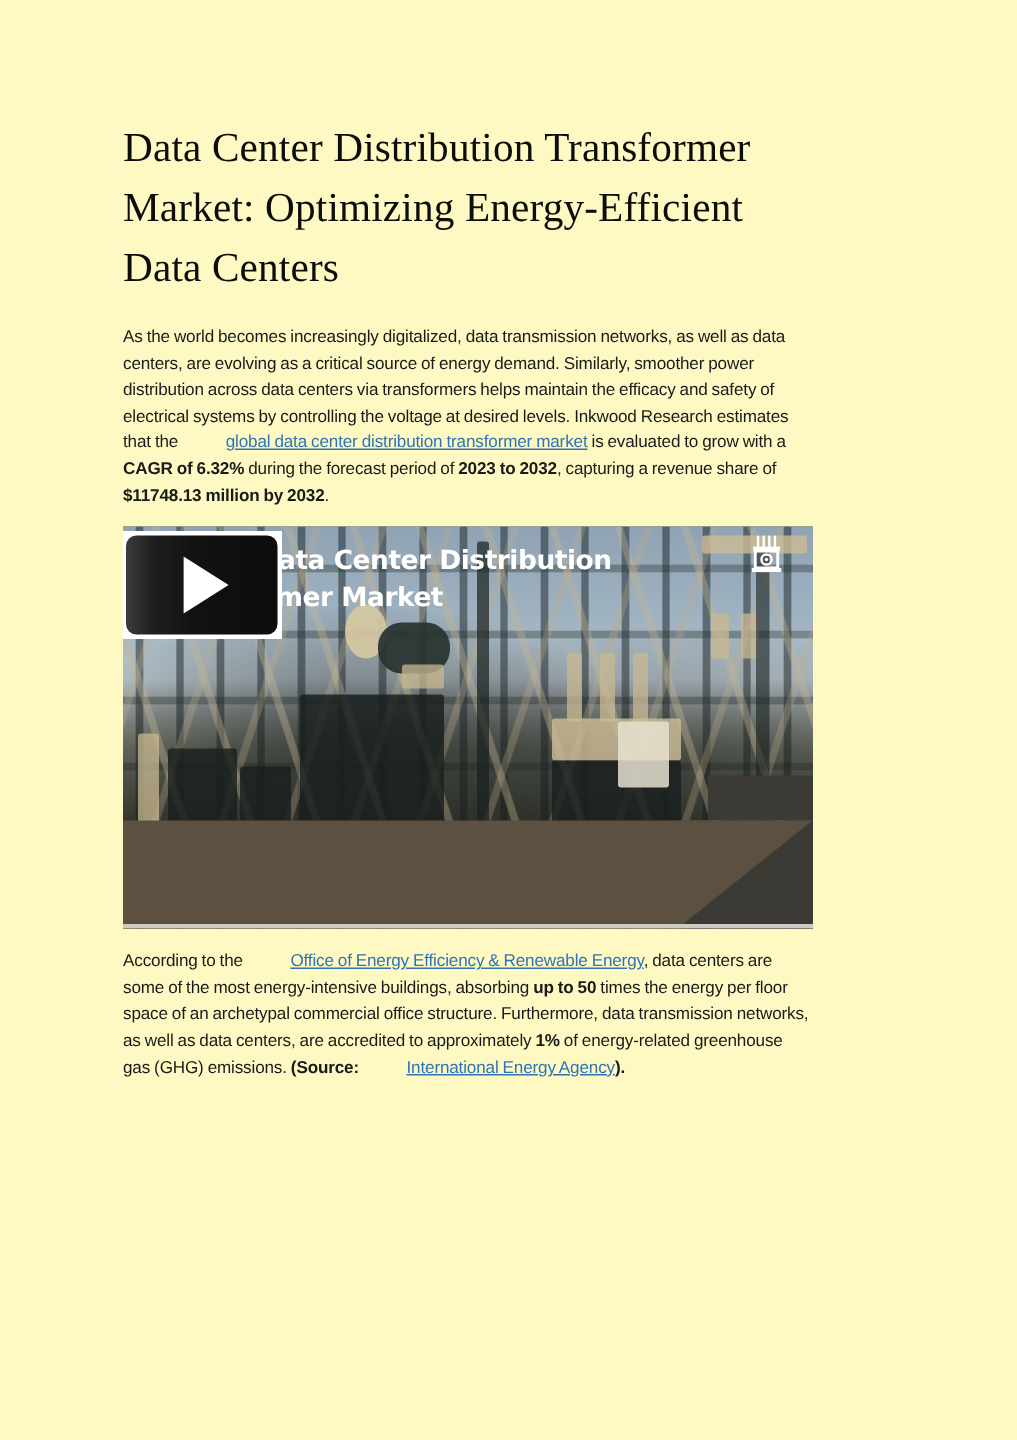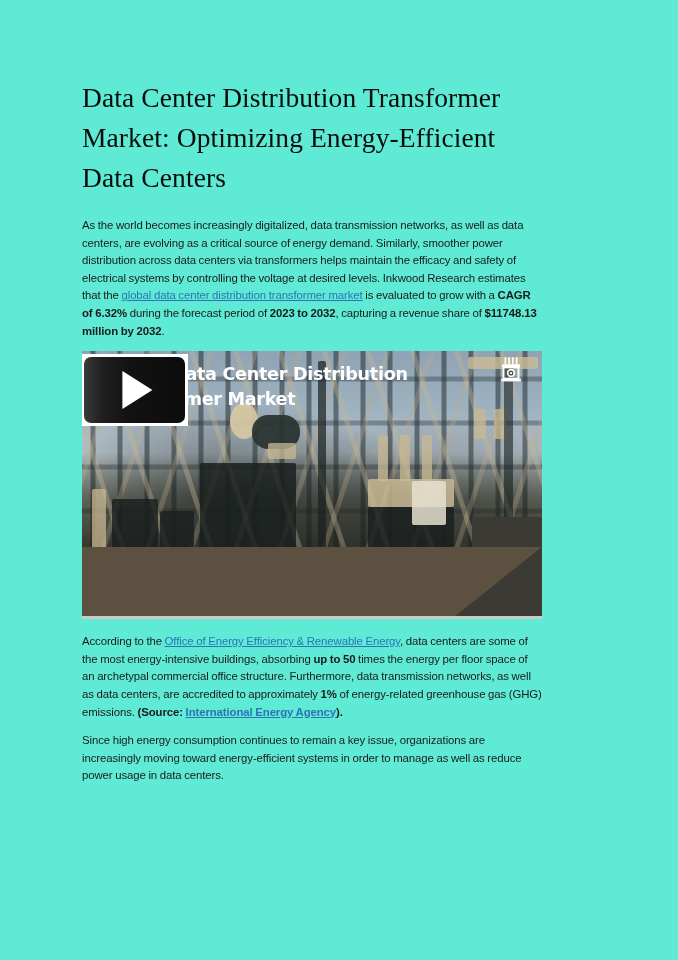--- a/index.html
+++ b/index.html
@@ -12,21 +12,21 @@
     height: 960px;
     overflow: hidden;
     font-family: "Liberation Sans", sans-serif;
     -webkit-font-smoothing: antialiased;
   }
 
   .page {
     position: relative;
     width: 678px;
     height: 960px;
-    background: #5eead4;
+    background: #fef9c3;
     box-sizing: border-box;
     padding: 4px;
   }
 
   .content {
     position: absolute;
     left: 82px;
     top: 78px;
     width: 460px;
   }
@@ -54,22 +54,23 @@
     letter-spacing: -0.1px;
     word-spacing: -0.4px;
   }
 
   b, strong { font-weight: 700; }
 
   a.link {
     color: #2e74b5;
     text-decoration: underline;
     text-underline-offset: 1px;
-  }
-  a.link.bold { font-weight: 700; }
+    margin-left: 29px;
+  }
+  a.link.bold { font-weight: 400; }
 
   .bi {
     font-weight: 700;
     font-style: italic;
   }
 
   
   .figure {
     position: relative;
     width: 460px;
@@ -274,21 +275,20 @@
         <rect x="6.5" y="10" width="19" height="3.2" fill="#ffffff"></rect>
         <rect x="8" y="13.2" width="16" height="12" fill="none" stroke="#ffffff" stroke-width="2.1"></rect>
         <circle cx="16" cy="19.2" r="3.6" fill="none" stroke="#ffffff" stroke-width="1.7"></circle>
         <circle cx="16" cy="19.2" r="1.2" fill="#ffffff"></circle>
         <rect x="5.5" y="25.2" width="21" height="3" fill="#ffffff"></rect>
       </svg>
     </div>
 
     <p class="body"><span>According to the </span><a class="link" href="#">Office of Energy Efficiency &amp; Renewable Energy</a><span>, data centers are some of the most energy-intensive buildings, absorbing </span><b>up to 50</b><span> times the energy per floor space of an archetypal commercial office structure. Furthermore, data transmission networks, as well as data centers, are accredited to approximately </span><b>1%</b><span> of energy-related greenhouse gas (GHG) emissions. </span><b>(Source: </b><a class="link bold" href="#">International Energy Agency</a><b>).</b></p>
 
-    <p class="body">Since high energy consumption continues to remain a key issue, organizations are increasingly moving toward energy-efficient systems in order to manage as well as reduce power usage in data centers.</p>
 
     <div class="spacer-sm"></div>
 
 
     <div class="spacer-sm"></div>
 
 
   </div>
 </div>
 

